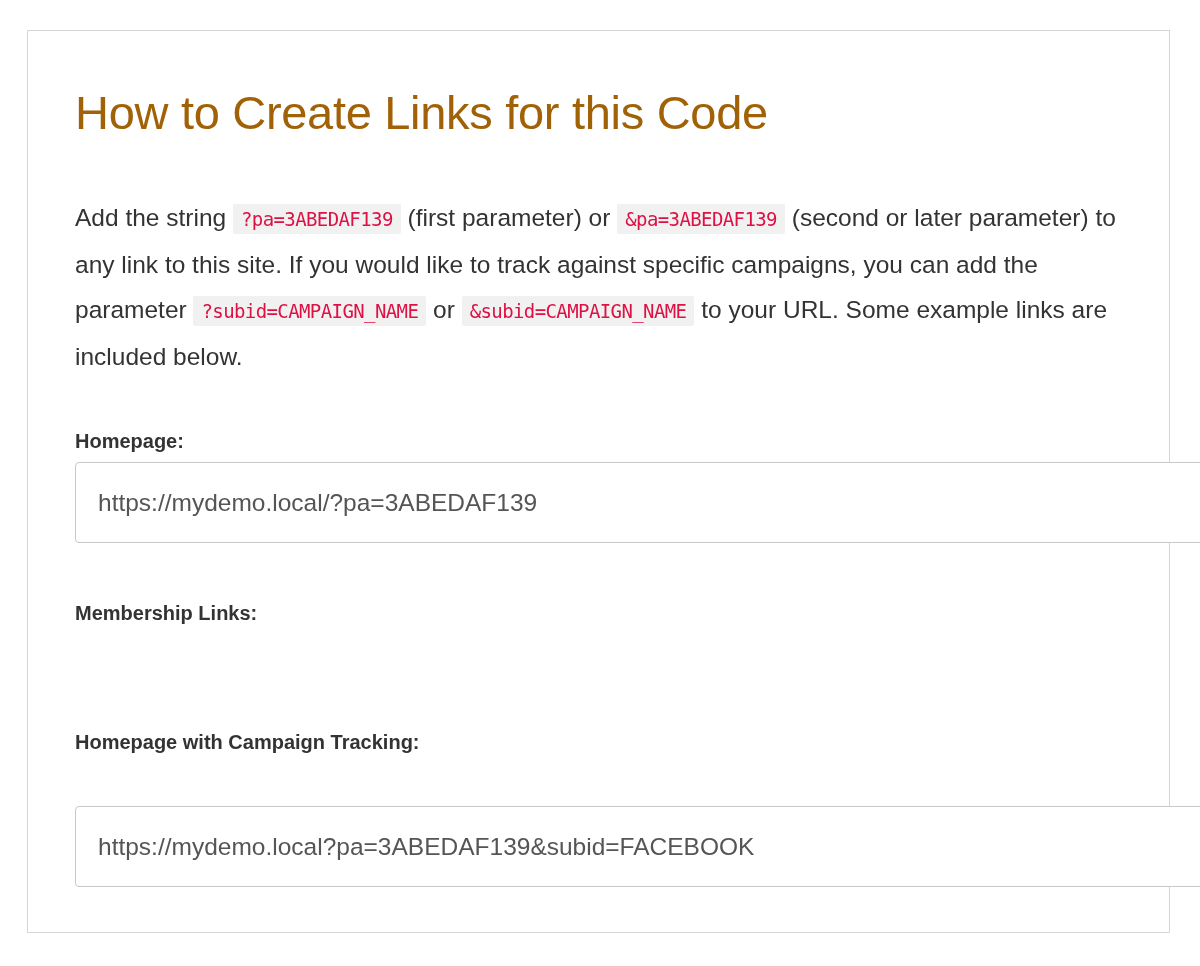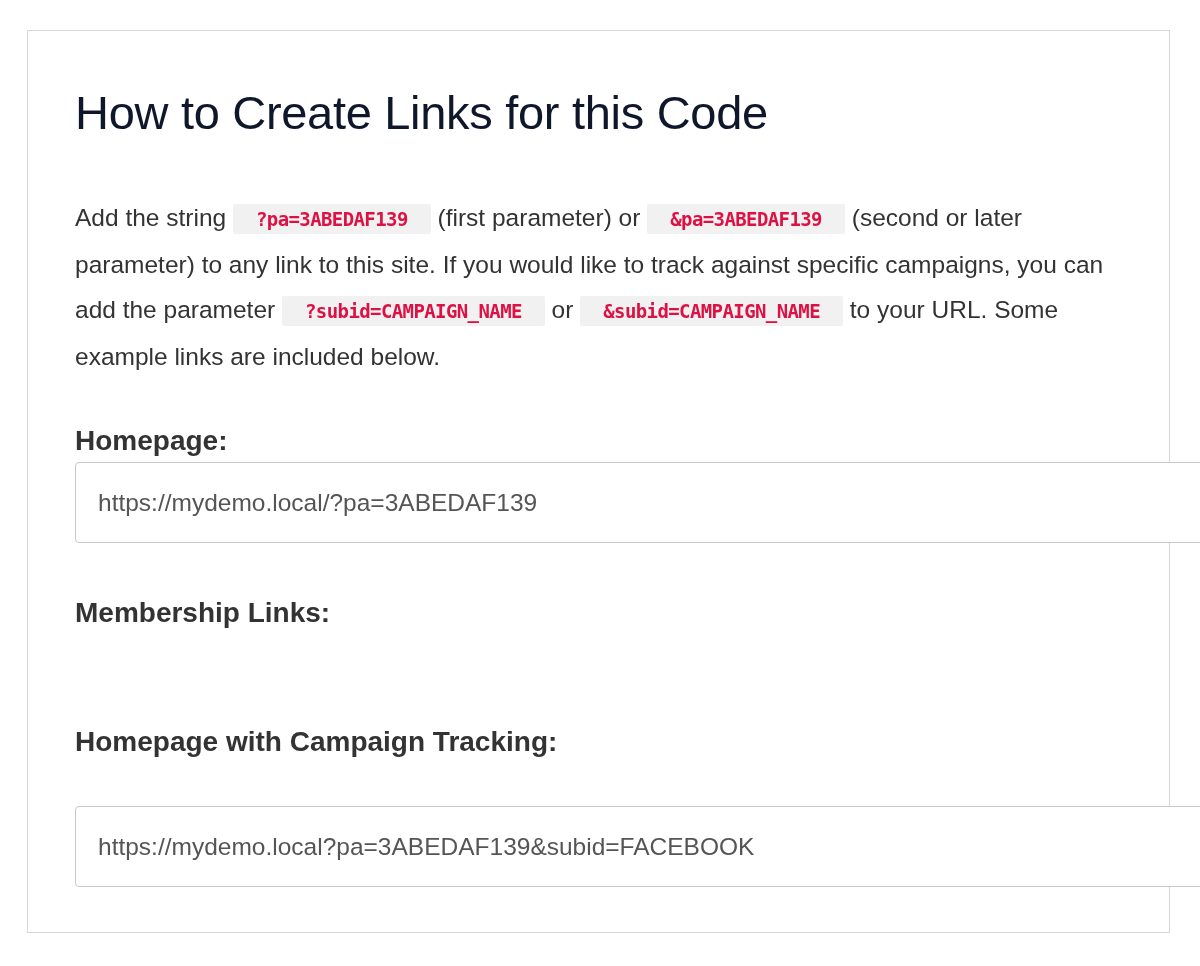--- a/index.html
+++ b/index.html
@@ -1,21 +1,21 @@
 <!DOCTYPE html>
 <html><head>
 <meta charset="utf-8">
 <style>
   html, body { margin:0; padding:0; background:#ffffff; }
   body { width:1200px; height:966px; position:relative; font-family:"Liberation Sans", sans-serif; color:#333333; }
   .panel { position:absolute; left:27px; top:30px; width:1143px; height:903px; border:1px solid #d6d6d6; box-sizing:border-box; background:#fff; }
-  .title { position:absolute; left:47px; top:52px; margin:0; font-size:47px; font-weight:400; color:#0f172a; letter-spacing:-0.3px; line-height:60px; white-space:nowrap; }
+  .title { position:absolute; left:47px; top:52px; margin:0; font-size:47px; font-weight:400; color:#a16207; letter-spacing:-0.3px; line-height:60px; white-space:nowrap; }
   .desc { position:absolute; left:47px; top:164px; width:1060px; margin:0; font-size:24.5px; line-height:45px; color:#333333; }
-  code { font-family:"DejaVu Sans Mono", monospace; font-size:19px; color:#dd1144; background:#f1f1f1; padding:4px 23px; border-radius:2px; letter-spacing:-0.6px;font-weight:bold; }
-  .field-label { position:absolute; left:47px; margin:0; font-size:28px; font-weight:700; color:#333333; line-height:30px; }
+  code { font-family:"DejaVu Sans Mono", monospace; font-size:19px; color:#dd1144; background:#f1f1f1; padding:4px 8px; border-radius:2px; letter-spacing:-0.6px; }
+  .field-label { position:absolute; left:47px; margin:0; font-size:20px; font-weight:700; color:#333333; line-height:30px; }
   .field-input { position:absolute; left:47px; width:1188px; height:81px; border:1px solid #c8c8c8; border-radius:4px; box-sizing:border-box; padding:0 22px; font-family:"Liberation Sans", sans-serif; font-size:24.5px; color:#555555; background:#fff; outline:none; }
 </style>
 </head>
 <body>
 
 <div class="panel">
   <h2 class="title">How to Create Links for this Code</h2>
 
   <p class="desc"><span>Add the string </span><code>?pa=3ABEDAF139</code><span> (first parameter) or </span><code>&amp;pa=3ABEDAF139</code><span> (second or later parameter) to any link to this site. If you would like to track against specific campaigns, you can add the parameter </span><code>?subid=CAMPAIGN_NAME</code><span> or </span><code>&amp;subid=CAMPAIGN_NAME</code><span> to your URL. Some example links are included below.</span></p>
 

